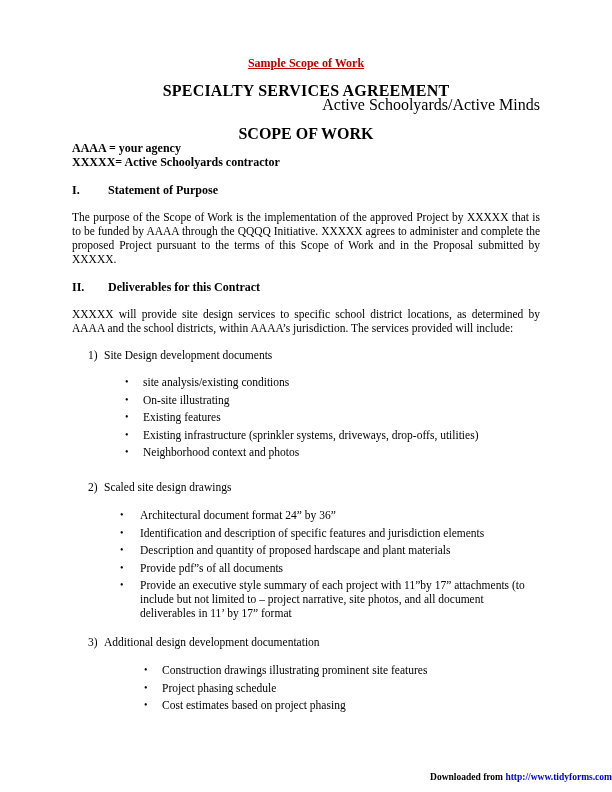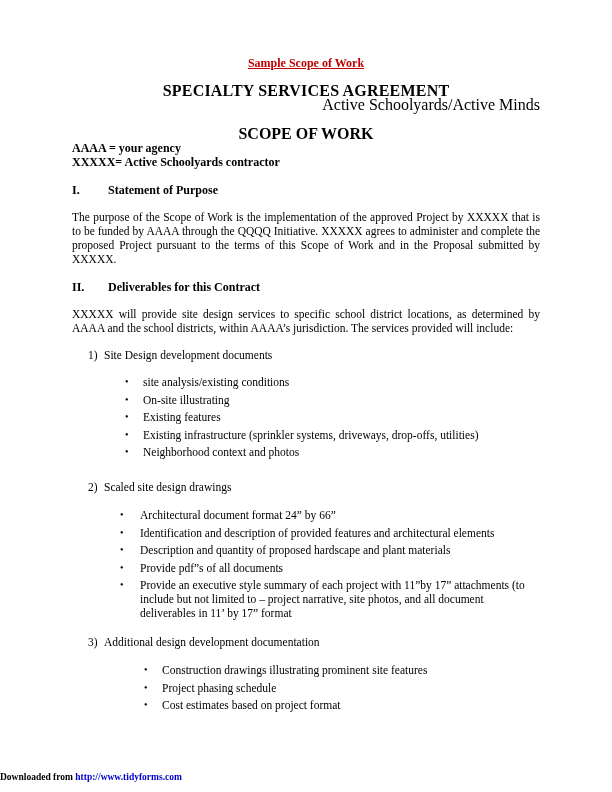--- a/index.html
+++ b/index.html
@@ -91,21 +91,21 @@
     font-size: 10px;
   }
   .bullet-text {
     flex: 1 1 auto;
   }
   .doc-footer {
     position: absolute;
     left: 0;
     right: 0;
     bottom: 9px;
-    text-align: left;
+    text-align: right;
     font-size: 9.5px;
     font-weight: bold;
     line-height: 12px;
   }
   .doc-footer a {
     color: #0000CC;
     text-decoration: none;
   }
 </style>
 </head>
@@ -162,25 +162,25 @@
     </div>
   </div>
 
   <div class="num-item num-item-2">
     <span class="num">2)</span>
     <span>Scaled site design drawings</span>
   </div>
   <div class="bullets-2">
     <div class="bullet-item">
       <span class="bullet-glyph">•</span>
-      <span class="bullet-text">Architectural document format 24” by 66”</span>
-    </div>
-    <div class="bullet-item">
-      <span class="bullet-glyph">•</span>
-      <span class="bullet-text">Identification and description of provided features and architectural elements</span>
+      <span class="bullet-text">Architectural document format 24” by 36”</span>
+    </div>
+    <div class="bullet-item">
+      <span class="bullet-glyph">•</span>
+      <span class="bullet-text">Identification and description of specific features and jurisdiction elements</span>
     </div>
     <div class="bullet-item">
       <span class="bullet-glyph">•</span>
       <span class="bullet-text">Description and quantity of proposed hardscape and plant materials</span>
     </div>
     <div class="bullet-item">
       <span class="bullet-glyph">•</span>
       <span class="bullet-text">Provide pdf”s of all documents</span>
     </div>
     <div class="bullet-item">
@@ -197,21 +197,21 @@
     <div class="bullet-item">
       <span class="bullet-glyph">•</span>
       <span class="bullet-text">Construction drawings illustrating prominent site features</span>
     </div>
     <div class="bullet-item">
       <span class="bullet-glyph">•</span>
       <span class="bullet-text">Project phasing schedule</span>
     </div>
     <div class="bullet-item">
       <span class="bullet-glyph">•</span>
-      <span class="bullet-text">Cost estimates based on project format</span>
+      <span class="bullet-text">Cost estimates based on project phasing</span>
     </div>
   </div>
 
   <div class="doc-footer">
     <span>Downloaded from </span><a href="#">http://www.tidyforms.com</a>
   </div>
 
 </div>
 
 </body></html>

